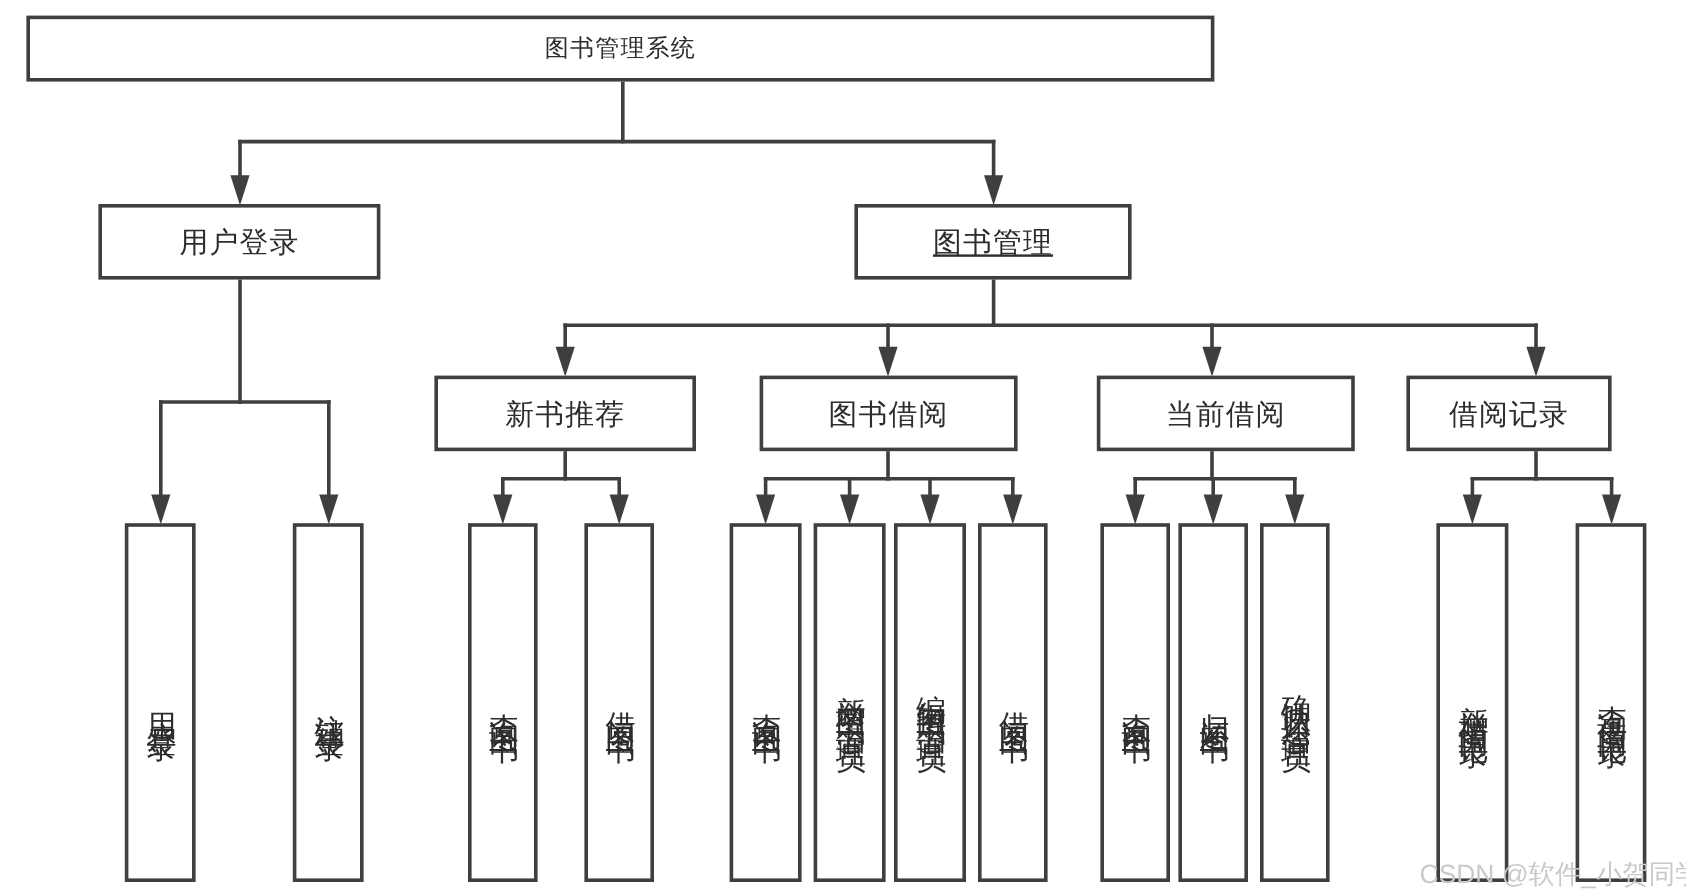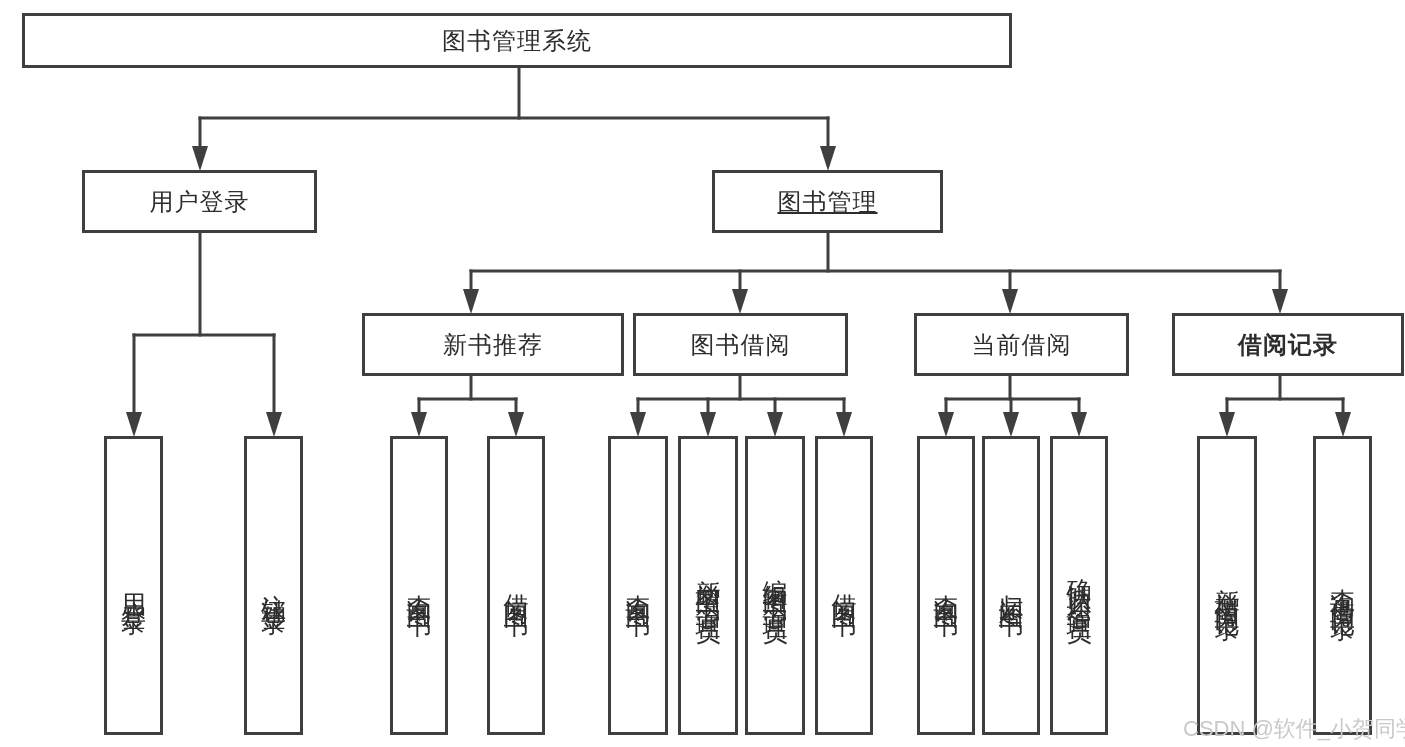--- a/index.html
+++ b/index.html
@@ -34,21 +34,21 @@
     position: absolute;
     background: #ffffff;
     border: 3px solid var(--line);
     display: flex;
     align-items: center;
     justify-content: center;
     color: var(--text);
     z-index: 2;
   }
   .hbox { height: 63px; font-size: 24px; letter-spacing: 1px; }
-  .rootbox { height: 55px; font-size: 24px; letter-spacing: 1px; }
+  .rootbox { height: 55px; font-size: 20px; letter-spacing: 1px; }
   .leaf { top: 436px; height: 299px; }
   .leaf .vtext {
     writing-mode: vertical-rl;
     text-orientation: mixed;
     font-size: 25px;
     letter-spacing: 6px;
     line-height: 1;
     white-space: nowrap;
   }
 
@@ -127,24 +127,24 @@
     <polygon points="1219,412 1235,412 1227,437"></polygon>
     <line x1="1343" y1="399" x2="1343" y2="418"></line>
     <polygon points="1335,412 1351,412 1343,437"></polygon>
   </svg>
 
   <div class="node rootbox" style="left:22px; top:13px; width:990px;">图书管理系统</div>
 
   <div class="node hbox" style="left:82px; top:170px; width:235px;">用户登录</div>
   <div class="node hbox" style="left:712px; top:170px; width:231px;text-decoration:underline;">图书管理</div>
 
-  <div class="node hbox" style="left:362px; top:313px; width:262px;">新书推荐</div>
+  <div class="node hbox" style="left:362px; top:313px; width:218px;">新书推荐</div>
   <div class="node hbox" style="left:633px; top:313px; width:215px;">图书借阅</div>
   <div class="node hbox" style="left:903px; top:313px; width:215px;margin-left:11px;">当前借阅</div>
-  <div class="node hbox" style="left:1172px; top:313px; width:232px;font-weight:bold;">借阅记录</div>
+  <div class="node hbox" style="left:1172px; top:313px; width:171px;">借阅记录</div>
 
   <div class="node leaf" style="left:104px; width:59px;">
     <span class="vtext">用户登录</span>
   </div>
   <div class="node leaf" style="left:244px; width:59px;">
     <span class="vtext">注销登录</span>
   </div>
 
   <div class="node leaf" style="left:390px; width:58px;">
     <span class="vtext">查询图书</span>

